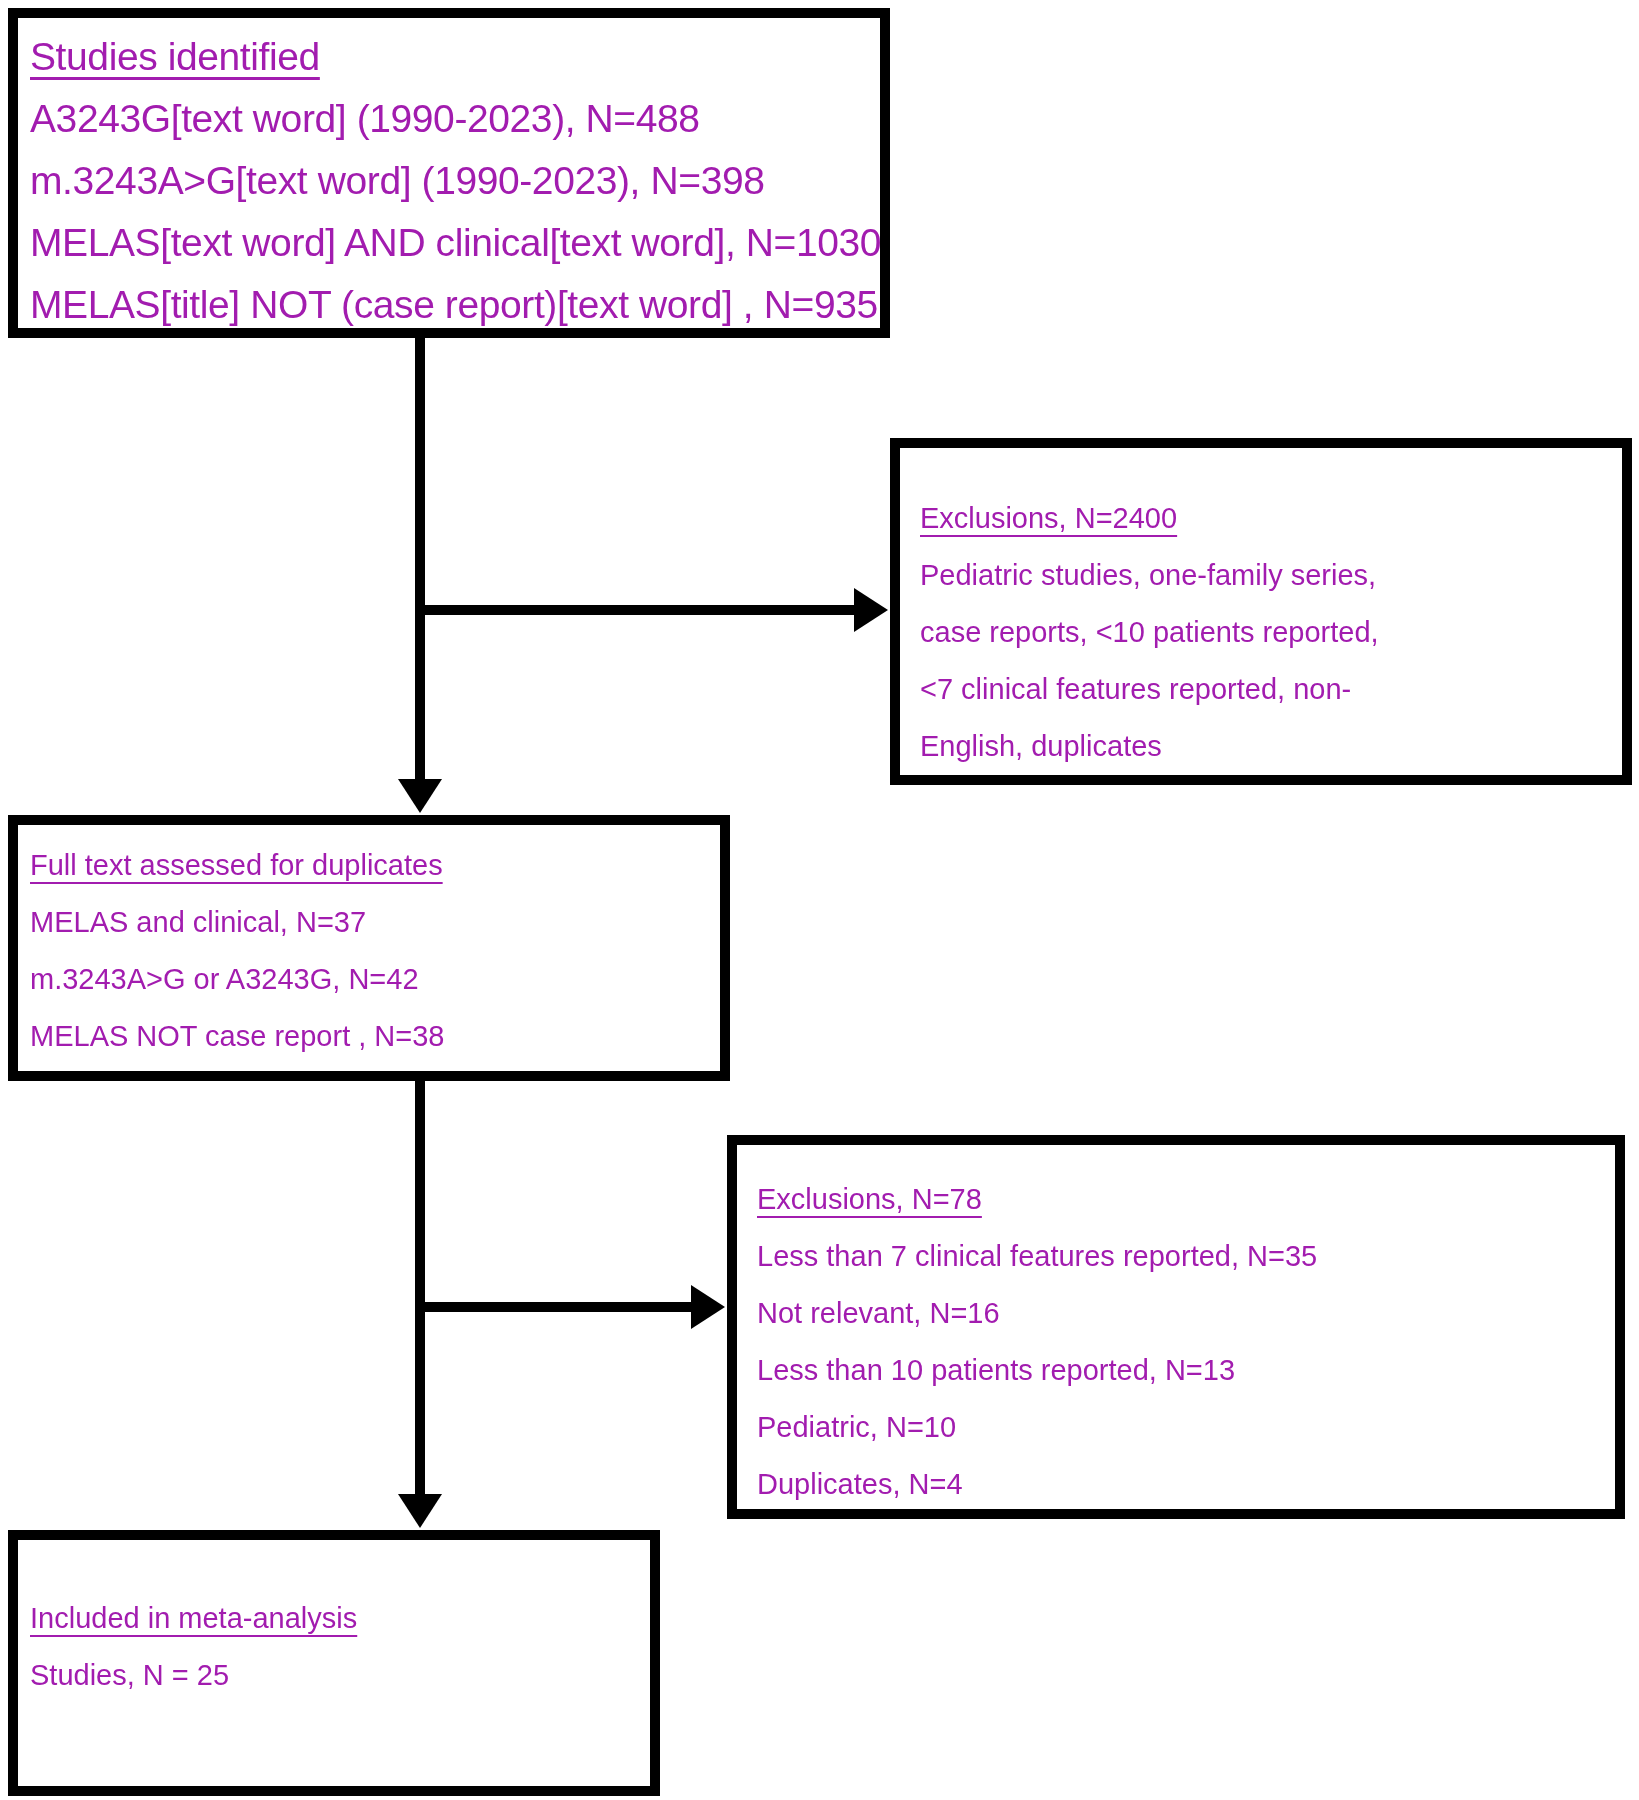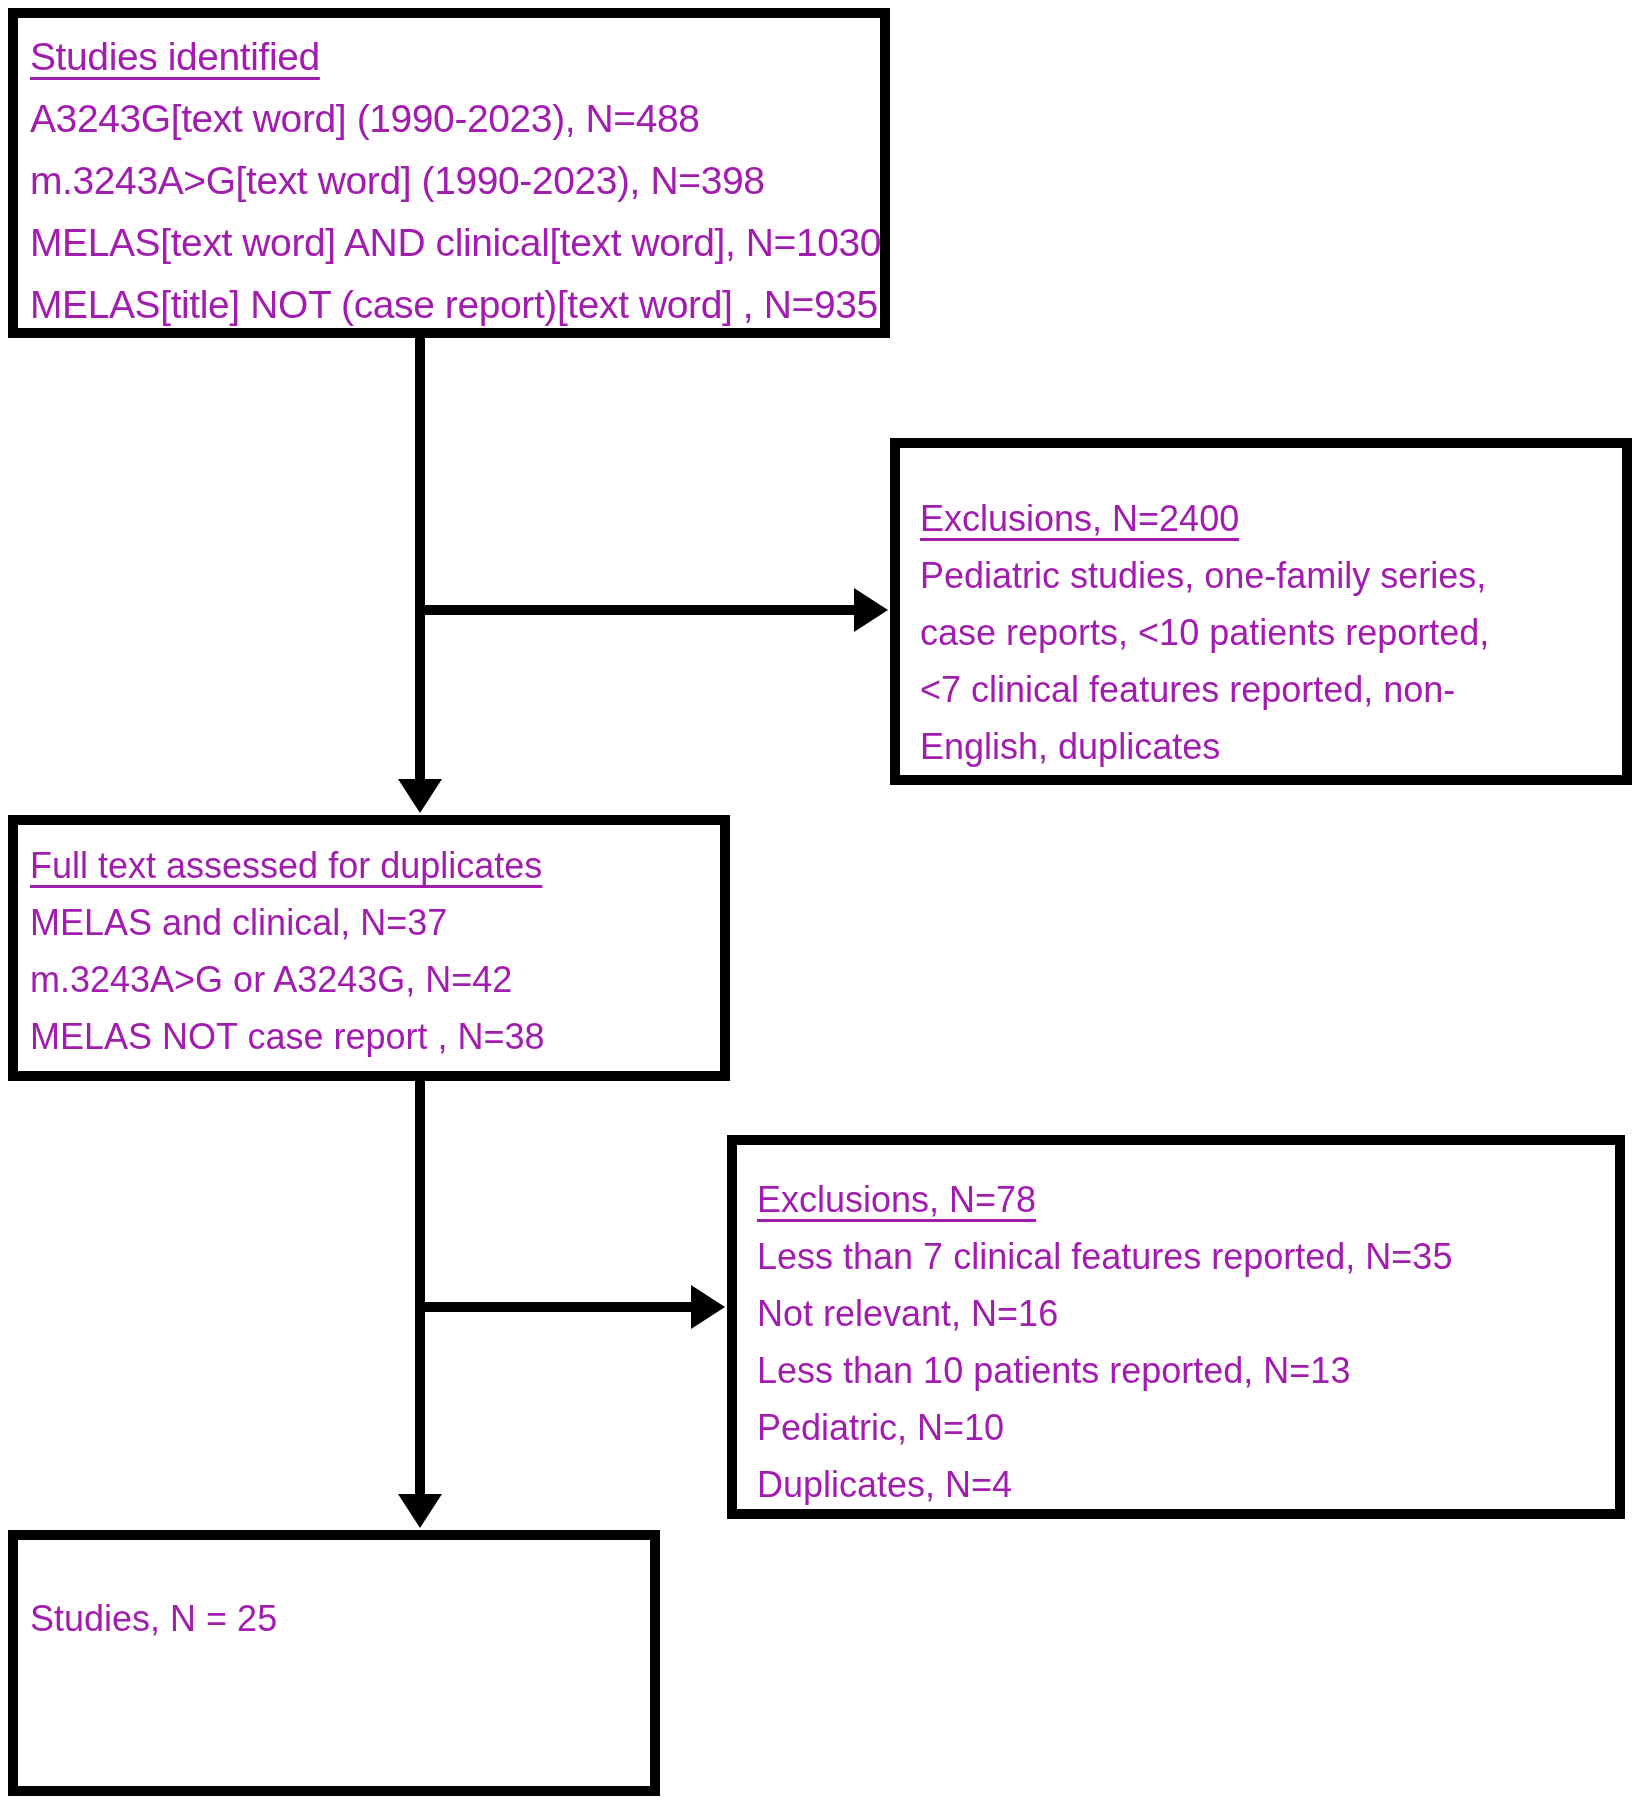--- a/index.html
+++ b/index.html
@@ -17,21 +17,21 @@
     overflow: hidden;
   }
   .flowbox {
     position: absolute;
     box-sizing: border-box;
     border: 10px solid #000000;
     background: #ffffff;
   }
   .flowbox .line {
     white-space: nowrap;
-    font-size: 36px;
+    font-size: 29px;
     line-height: 57px;
   }
   .flowbox .title {
     text-decoration: underline;
     text-underline-offset: 7px;
   }
   
   #box-studies {
     left: 8px; top: 8px; width: 882px; height: 330px;
     padding: 8px 6px 0 12px;
@@ -131,16 +131,17 @@
   <div class="flowbox" id="box-exclusions-2">
     <div class="line title">Exclusions, N=78</div>
     <div class="line">Less than 7 clinical features reported, N=35</div>
     <div class="line">Not relevant, N=16</div>
     <div class="line">Less than 10 patients reported, N=13</div>
     <div class="line">Pediatric, N=10</div>
     <div class="line">Duplicates, N=4</div>
   </div>
 
   <div class="flowbox" id="box-included">
+    <div class="line title">Included in meta-analysis</div>
     <div class="line">Studies, N = 25</div>
   </div>
 
 </div>
 
 </body></html>

